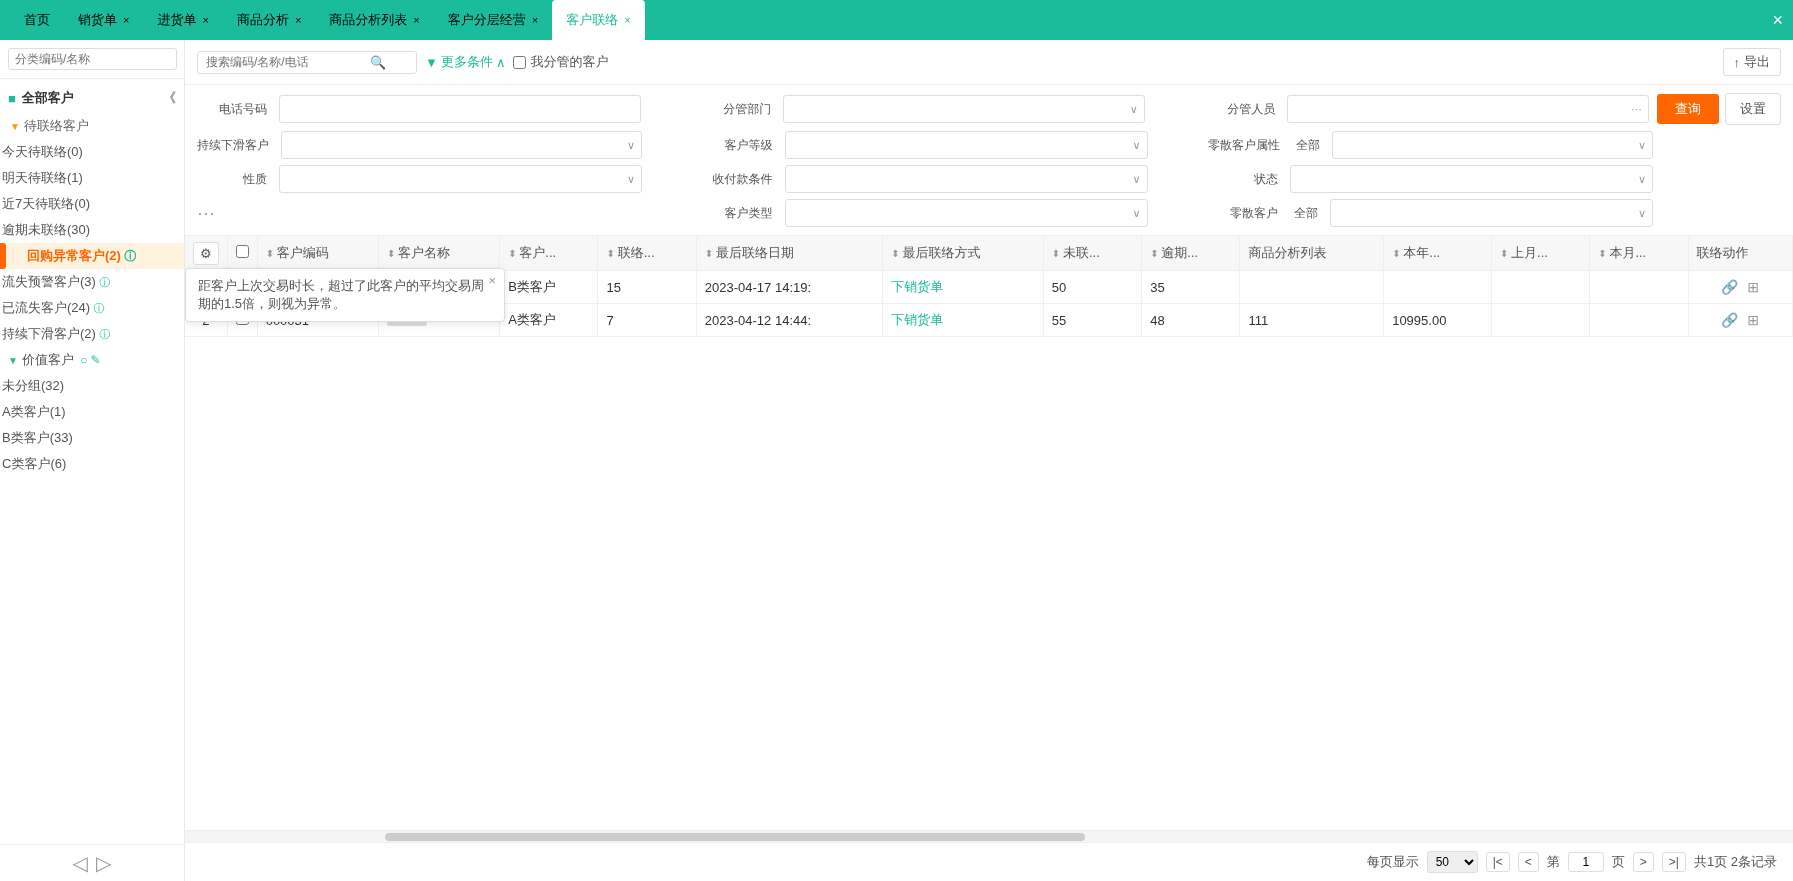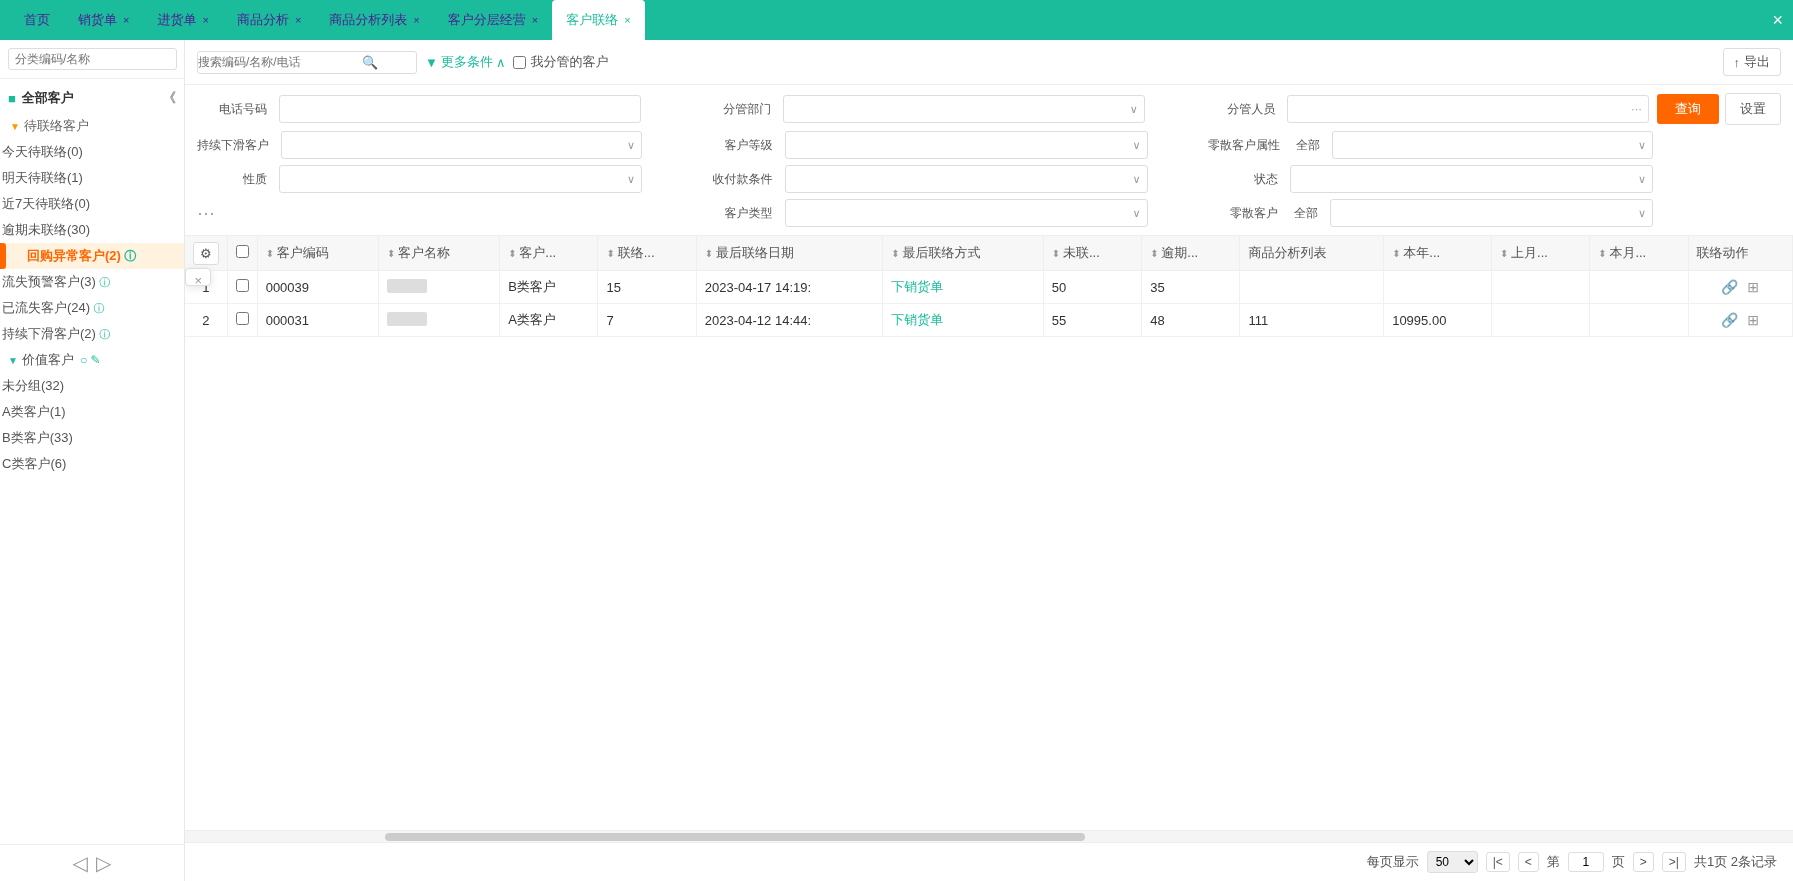--- a/index.html
+++ b/index.html
@@ -5,21 +5,21 @@
     * { box-sizing: border-box; margin: 0; padding: 0; font-family: 'Microsoft YaHei', Arial, sans-serif; font-size: 13px; }
     body { background: #f5f5f5; overflow: hidden; width: 1793px; height: 881px; }
 
     
     .top-nav {
       display: flex; align-items: center;
       background: #1bbc9b; height: 40px; padding: 0 10px;
       position: relative;
     }
     .top-nav .nav-item {
-      color: #4c1d95; padding: 0 14px; height: 40px; line-height: 40px;
+      color: #000000; padding: 0 14px; height: 40px; line-height: 40px;
       cursor: pointer; white-space: nowrap; display: flex; align-items: center; gap: 4px;
     }
     .top-nav .nav-item.active {
       background: #fff; color: #1bbc9b; border-radius: 4px 4px 0 0;
     }
     .top-nav .nav-item .close-icon { font-size: 11px; color: inherit; margin-left: 2px; }
     .top-nav .nav-right { margin-left: auto; color: #fff; cursor: pointer; font-size: 18px; }
 
     
     .main-layout { display: flex; height: calc(881px - 40px); }
@@ -63,21 +63,21 @@
     
     .content-area { flex: 1; display: flex; flex-direction: column; overflow: hidden; background: #fff; }
 
     
     .toolbar {
       padding: 8px 12px; background: #fff; border-bottom: 1px solid #eee;
       display: flex; align-items: center; gap: 8px; flex-wrap: wrap;
     }
     .search-box {
       display: flex; align-items: center; border: 1px solid #ddd; border-radius: 3px;
-      padding: 3px 0; gap: 4px; width: 220px;
+      padding: 3px 8px; gap: 4px; width: 220px;
     }
     .search-box input { border: none; outline: none; font-size: 12px; width: 160px; color: #999; }
     .search-box .s-icon { color: #1bbc9b; cursor: pointer; }
     .more-conditions {
       display: flex; align-items: center; gap: 3px; color: #1bbc9b; cursor: pointer; font-size: 12px;
     }
     .my-customer { display: flex; align-items: center; gap: 4px; font-size: 12px; color: #555; cursor: pointer; }
     .my-customer input[type=checkbox] { cursor: pointer; }
     .export-btn {
       margin-left: auto; display: flex; align-items: center; gap: 4px;
@@ -281,20 +281,21 @@
 
     <div class="sidebar-bottom">
       <span style="color:#999; font-size:20px; cursor:pointer;">◁</span>
       <span style="color:#999; font-size:20px; cursor:pointer; margin-left:8px;">▷</span>
     </div>
   </div>
 
   <div class="content-area" style="position:relative;">
 
     <div class="tooltip-box">
+      <span>距客户上次交易时长，超过了此客户的平均交易周期的1.5倍，则视为异常。</span>
       <span style="position:absolute; top:4px; right:8px; cursor:pointer; color:#999;">×</span>
     </div>
 
     <div class="toolbar">
       <div class="search-box">
         <input type="text" placeholder="搜索编码/名称/电话" style="">
         <span class="s-icon">🔍</span>
       </div>
       <div class="more-conditions">
         <span>▼</span>

